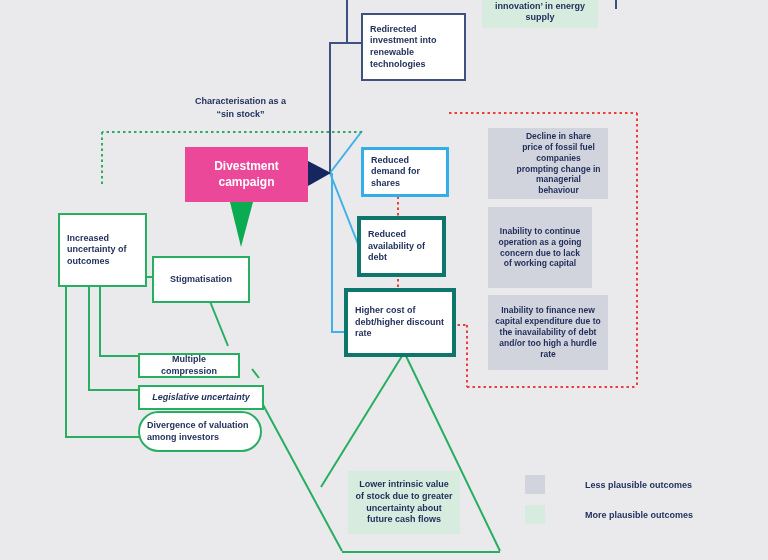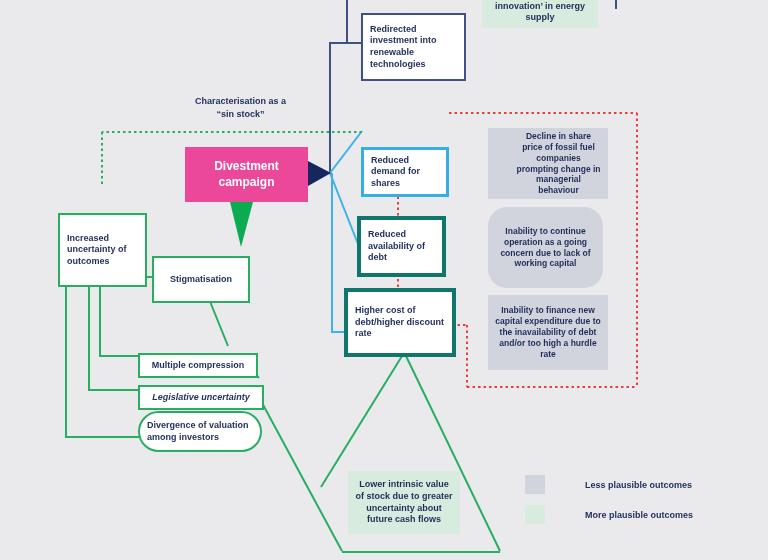--- a/index.html
+++ b/index.html
@@ -127,36 +127,36 @@
   </div>
 
   <div class="node white b-green" style="left:58px;top:185px;width:89px;height:74px;margin-top:28px;">
     <span>Increased uncertainty of outcomes</span>
   </div>
 
   <div class="node white b-green center" style="left:152px;top:248px;width:98px;height:47px;">
     <span>Stigmatisation</span>
   </div>
 
-  <div class="node white b-green center" style="left:138px;top:345px;width:120px;height:25px;">
+  <div class="node white b-green center" style="left:138px;top:345px;width:102px;height:25px;">
     <span>Multiple compression</span>
   </div>
 
   <div class="node white b-green center" style="left:138px;top:377px;width:126px;height:25px;font-style:italic;">
     <span>Legislative uncertainty</span>
   </div>
 
   <div class="node white b-green" style="left:138px;top:411px;width:124px;height:41px;border-radius:24px;">
     <span>Divergence of valuation among investors</span>
   </div>
 
   <div class="node fill-gray" style="left:488px;top:128px;width:120px;height:71px;padding-left:28px;">
     <span>Decline in share price of fossil fuel companies prompting change in managerial behaviour</span>
   </div>
-  <div class="node fill-gray" style="left:488px;top:207px;width:115px;height:81px;border-radius:19px;">
+  <div class="node fill-gray" style="left:488px;top:207px;width:104px;height:81px;">
     <span>Inability to continue operation as a going concern due to lack of working capital</span>
   </div>
   <div class="node fill-gray" style="left:488px;top:295px;width:120px;height:75px;">
     <span>Inability to finance new capital expenditure due to the inavailability of debt and/or too high a hurdle rate</span>
   </div>
 
   <div class="node fill-green" style="left:348px;top:471px;width:112px;height:63px;">
     <span>Lower intrinsic value of stock due to greater uncertainty about future cash flows</span>
   </div>
 

